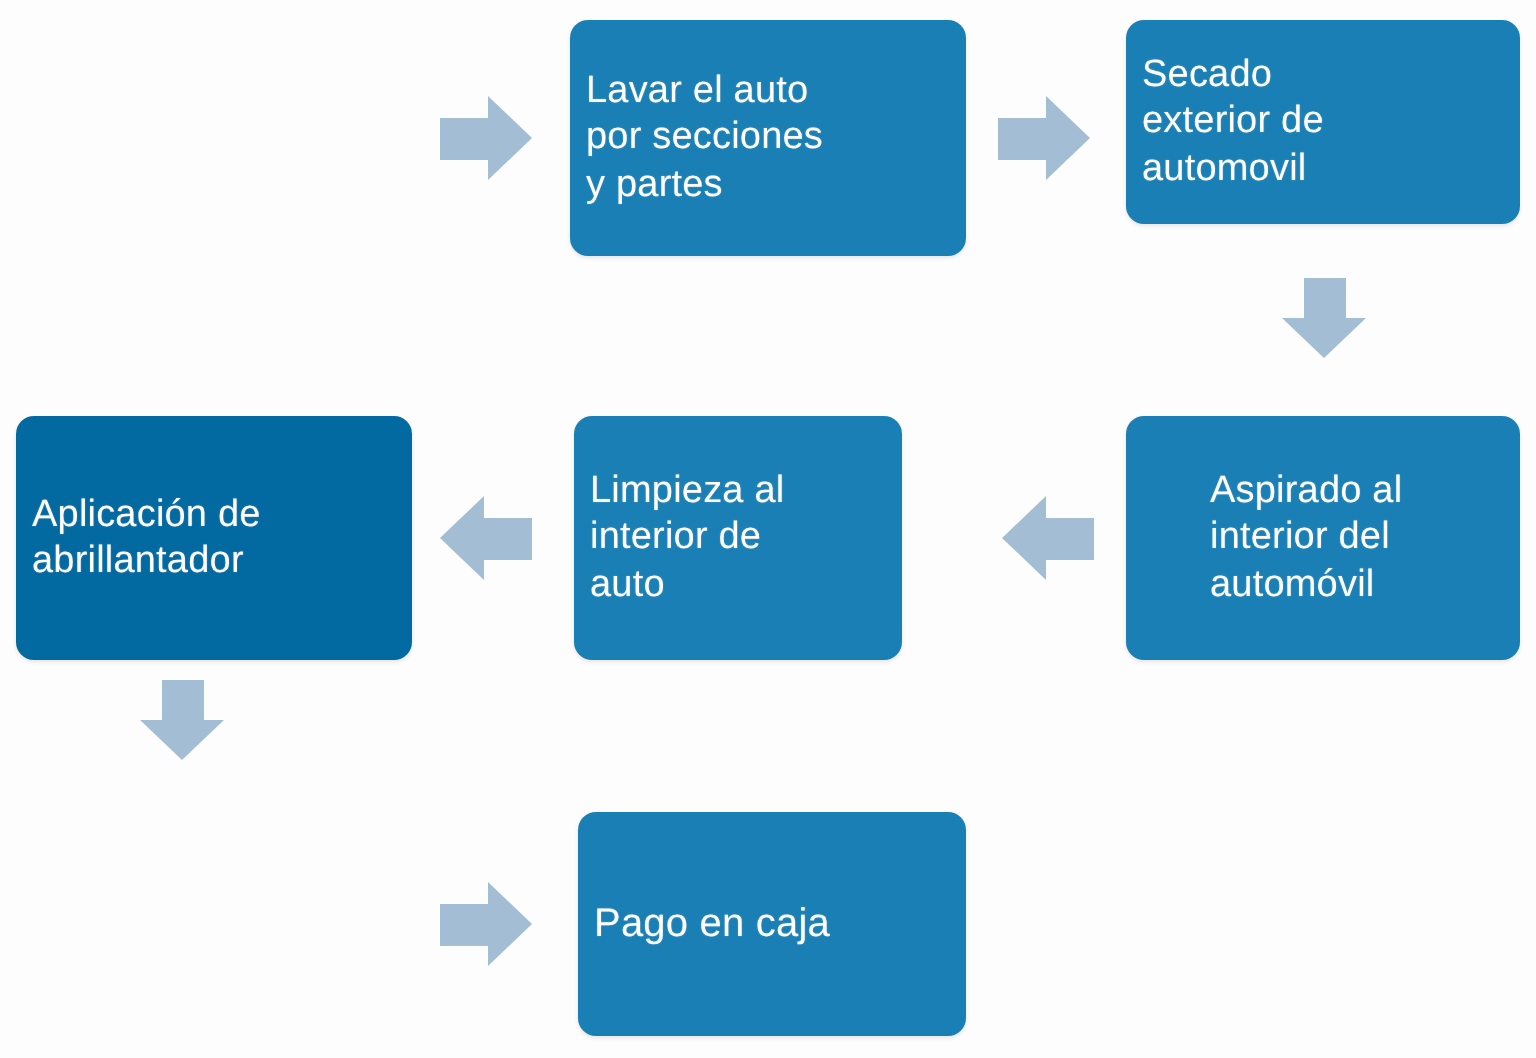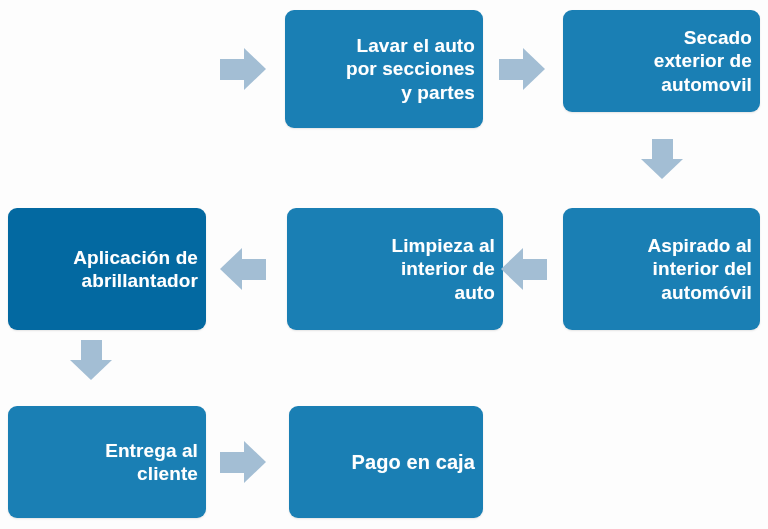--- a/index.html
+++ b/index.html
@@ -16,24 +16,24 @@
     overflow: hidden;
     font-family: "Liberation Sans", sans-serif;
   }
 
   .node {
     position: absolute;
     box-sizing: border-box;
     display: flex;
     align-items: center;
     justify-content: center;
-    text-align: right;
+    text-align: left;
     border-radius: 9px;
     color: #ffffff;
-    font-weight: 700;
+    font-weight: 400;
     letter-spacing: 0.1px;
     line-height: 1.22;
     padding: 4px 8px;
     text-shadow: 0 0 1px rgba(255,255,255,0.25);
     box-shadow: 0 1px 2px rgba(0,0,0,0.10);
   }
   .node .label {
     display: block;
     white-space: pre-line;
     width: 100%;
@@ -135,21 +135,21 @@
   <div class="node" style="left: 8px; top: 208px; width: 198px; height: 122px; font-size: 19px; background: #0369a1; color: rgb(255, 255, 255);">
     <span class="label">Aplicación de
 abrillantador</span>
   </div>
 
   <div class="arrow left" style="left:220px; top:248px; width:46px; height:42px;">
     <span class="shaft" style="background: rgb(163, 190, 212);"></span>
     <span class="head" style="border-right-color: rgb(163, 190, 212);"></span>
   </div>
 
-  <div class="node" style="left: 287px; top: 208px; width: 216px; height: 122px; font-size: 19px; background: rgb(26, 127, 180); color: rgb(255, 255, 255);">
+  <div class="node" style="left: 287px; top: 208px; width: 164px; height: 122px; font-size: 19px; background: rgb(26, 127, 180); color: rgb(255, 255, 255);">
     <span class="label">Limpieza al
 interior de
 auto</span>
   </div>
 
   <div class="arrow left" style="left:501px; top:248px; width:46px; height:42px;">
     <span class="shaft" style="background: rgb(163, 190, 212);"></span>
     <span class="head" style="border-right-color: rgb(163, 190, 212);"></span>
   </div>
 
@@ -157,24 +157,20 @@
     <span class="label">Aspirado al
 interior del
 automóvil</span>
   </div>
 
   <div class="arrow down" style="left:70px; top:340px; width:42px; height:40px;">
     <span class="shaft" style="background: rgb(163, 190, 212);"></span>
     <span class="head" style="border-top-color: rgb(163, 190, 212);"></span>
   </div>
 
-  <div class="node" style="left: 8px; top: 406px; width: 198px; height: 112px; font-size: 19px; background: rgb(26, 127, 180); color: rgb(255, 255, 255);">
-    <span class="label">Entrega al
-cliente</span>
-  </div>
 
   <div class="arrow right" style="left:220px; top:441px; width:46px; height:42px;">
     <span class="shaft" style="background: rgb(163, 190, 212);"></span>
     <span class="head" style="border-left-color: rgb(163, 190, 212);"></span>
   </div>
 
   <div class="node" style="left: 289px; top: 406px; width: 194px; height: 112px; font-size: 20px; background: rgb(26, 127, 180); color: rgb(255, 255, 255);">
     <span class="label">Pago en caja</span>
   </div>
 

